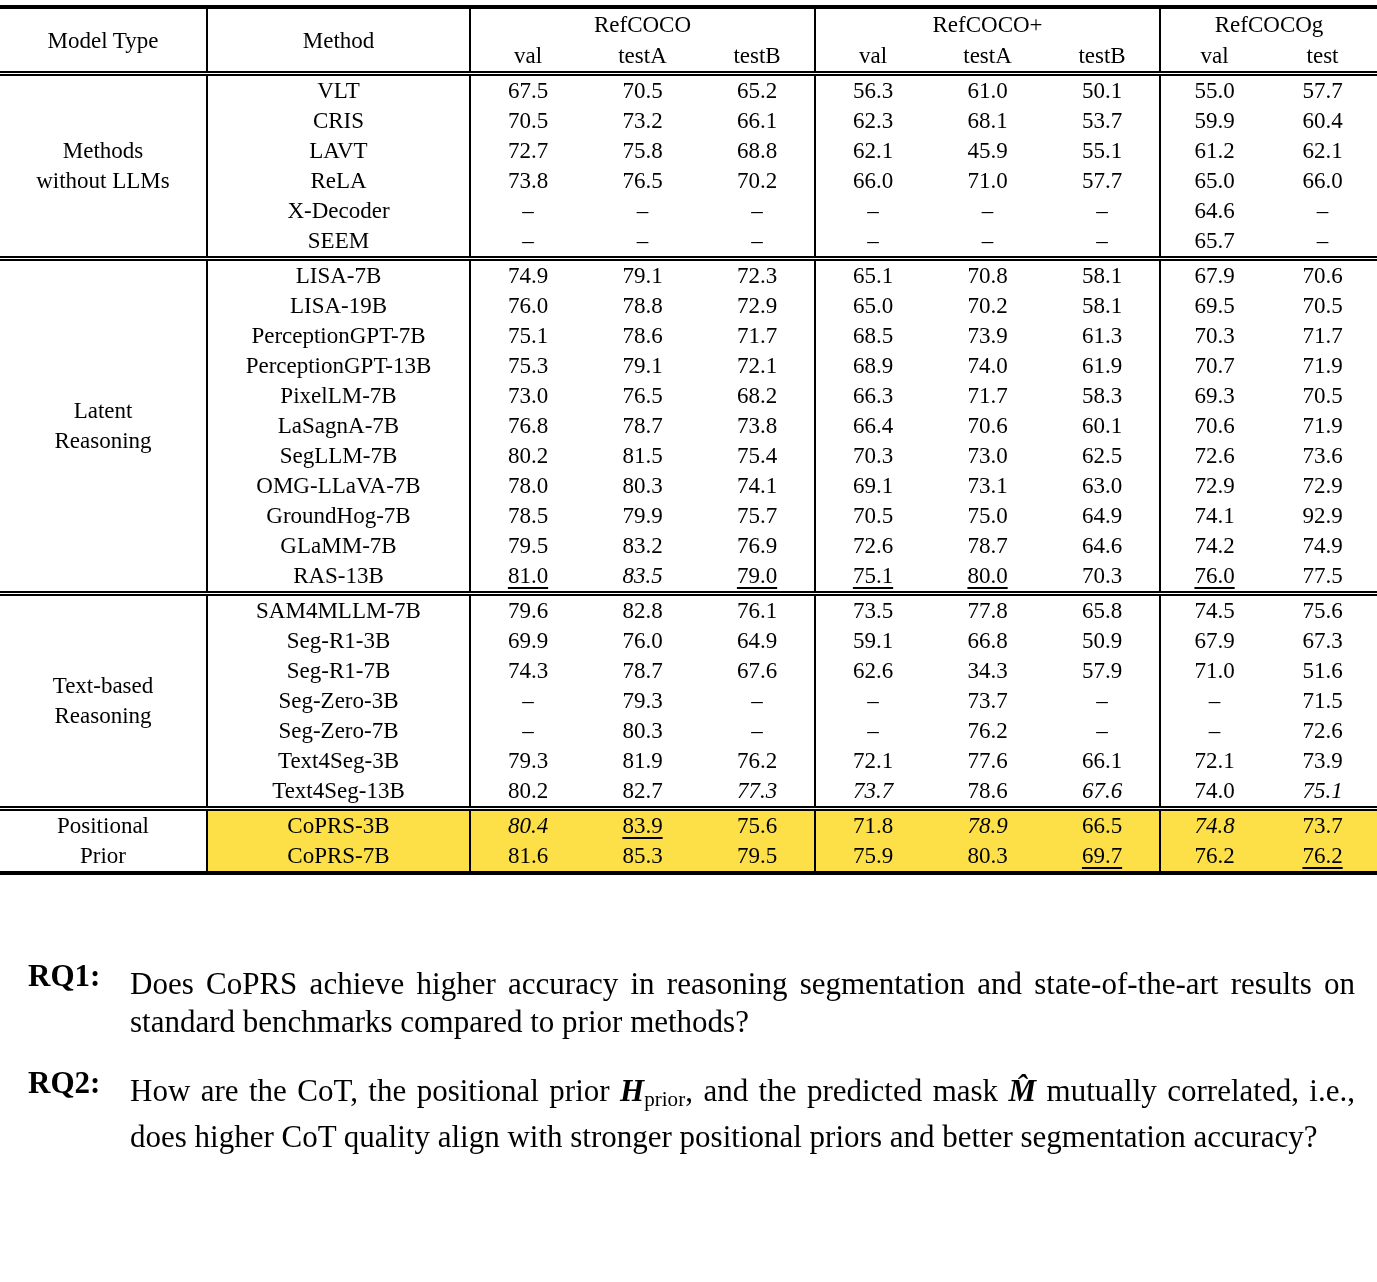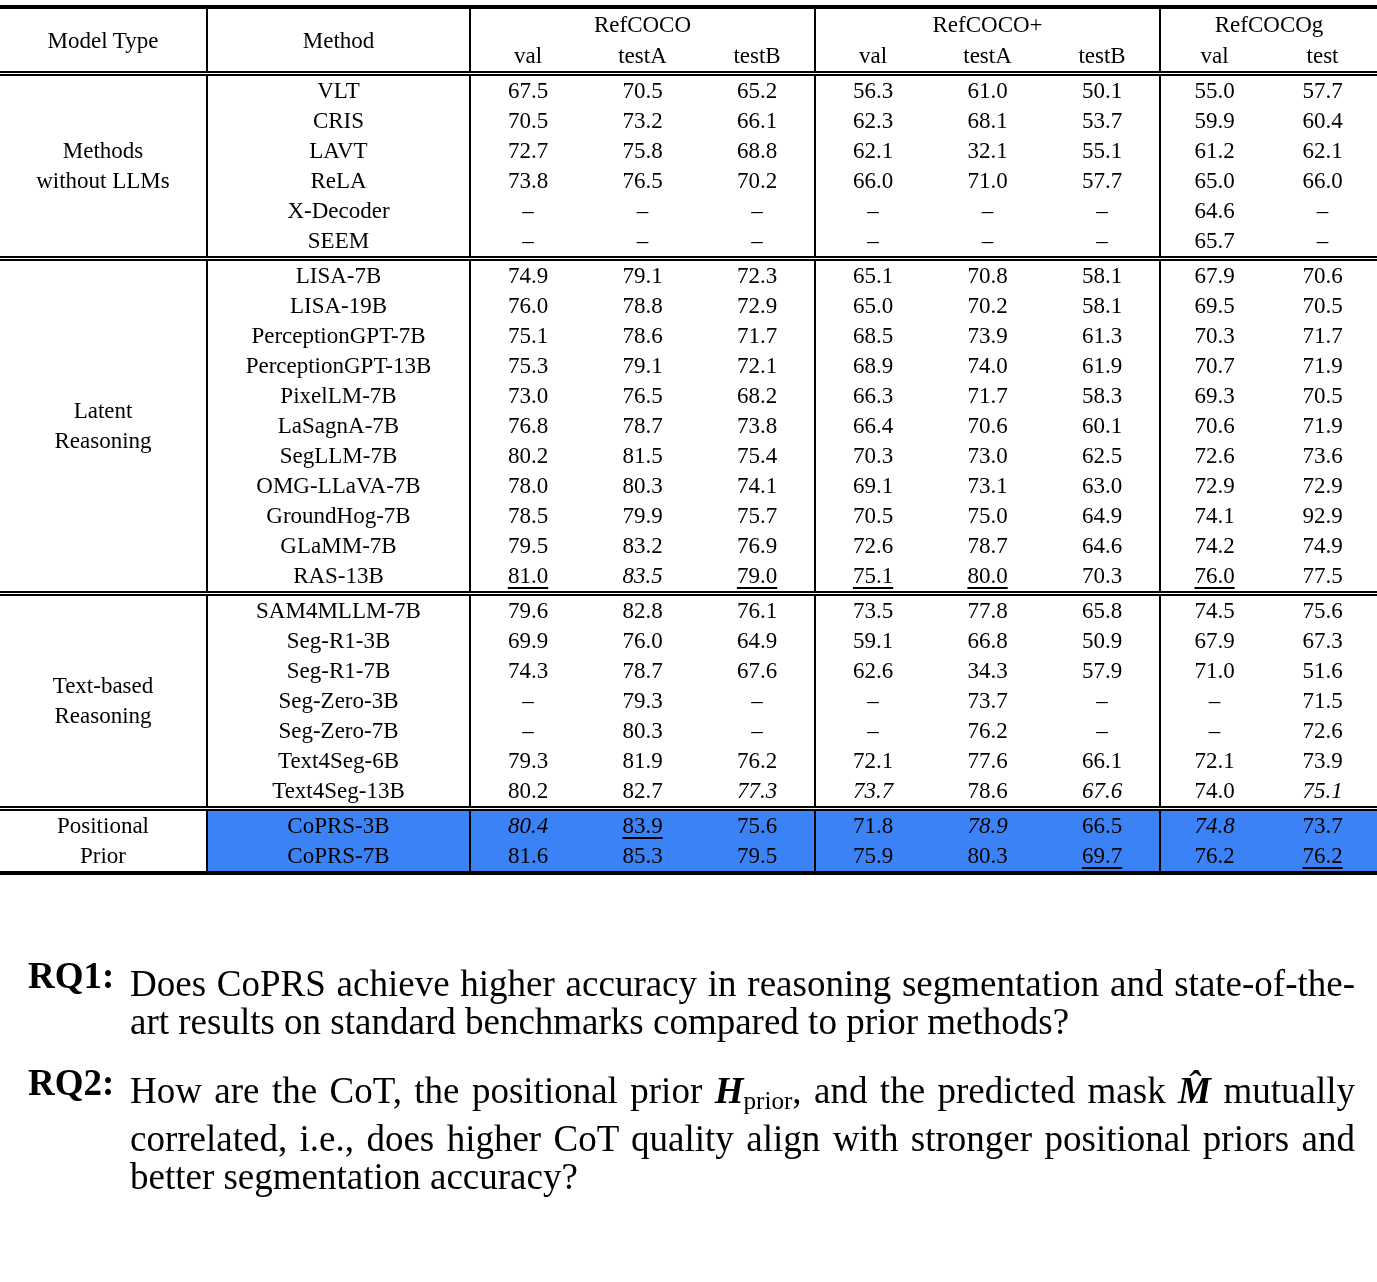--- a/index.html
+++ b/index.html
@@ -26,31 +26,31 @@
     vertical-align:middle;
     line-height:30px;
     height:30px;
     overflow:hidden;
   }
   table.results thead th{height:31px;line-height:31px;}
   .bR{border-right:2px solid #000;}
   .gs td, td.gs, th.gs{border-top:5px double #000;}
   td.mtype{white-space:pre-line;line-height:29px;}
   td.method{white-space:nowrap;}
-  .hl{background:#3b82f6;font-family:Liberation Serif, serif;}
+  .hl{background:#fde047;font-family:Liberation Serif, serif;}
   .fb{font-weight:bold;}
   .fi{font-style:italic;}
   .fu{text-decoration:underline;text-underline-offset:4px;}
   
   #rq-list{margin-top:82px;}
   .rq{
     display:flex;
     align-items:flex-start;
     margin:0 14px 15px 28px;
-    font-size:37px;
+    font-size:31px;
     line-height:38px;
   }
   .rq-label{
     flex:0 0 94px;
     font-weight:bold;
     white-space:nowrap;
   }
   .rq-body{
     flex:1 1 auto;
     margin:8px;
@@ -119,21 +119,21 @@
         <td class="bR">53.7</td>
         <td class="">59.9</td>
         <td class="">60.4</td>
       </tr>
       <tr>
         <td class="method bR">LAVT</td>
         <td class="">72.7</td>
         <td class="">75.8</td>
         <td class="bR">68.8</td>
         <td class="">62.1</td>
-        <td class="">32.1</td>
+        <td class="">45.9</td>
         <td class="bR">55.1</td>
         <td class="">61.2</td>
         <td class="">62.1</td>
       </tr>
       <tr>
         <td class="method bR">ReLA</td>
         <td class="">73.8</td>
         <td class="">76.5</td>
         <td class="bR">70.2</td>
         <td class="">66.0</td>
@@ -338,21 +338,21 @@
         <td class="">–</td>
         <td class="">80.3</td>
         <td class="bR">–</td>
         <td class="">–</td>
         <td class="">76.2</td>
         <td class="bR">–</td>
         <td class="">–</td>
         <td class="">72.6</td>
       </tr>
       <tr>
-        <td class="method bR">Text4Seg-6B</td>
+        <td class="method bR">Text4Seg-3B</td>
         <td class="">79.3</td>
         <td class="">81.9</td>
         <td class="bR">76.2</td>
         <td class="">72.1</td>
         <td class="">77.6</td>
         <td class="bR">66.1</td>
         <td class="">72.1</td>
         <td class="">73.9</td>
       </tr>
       <tr>

